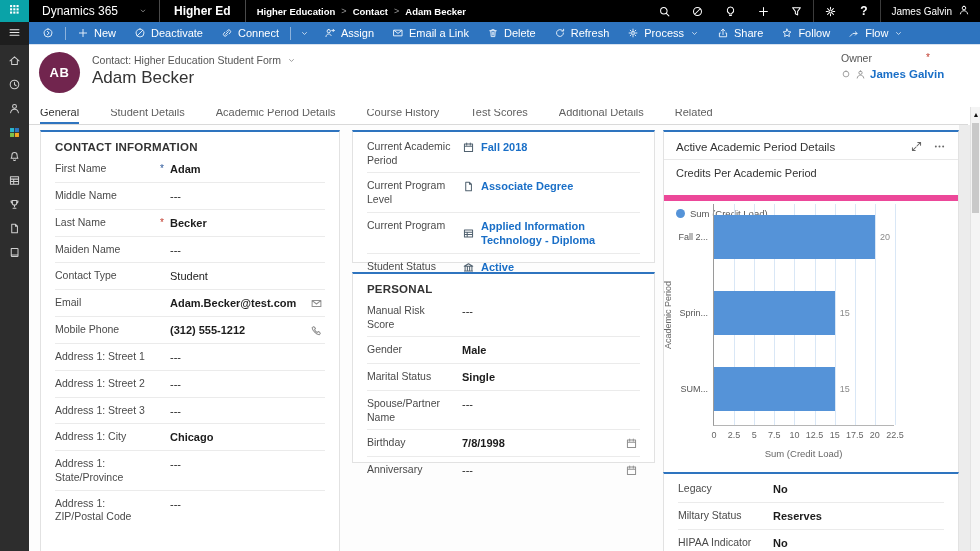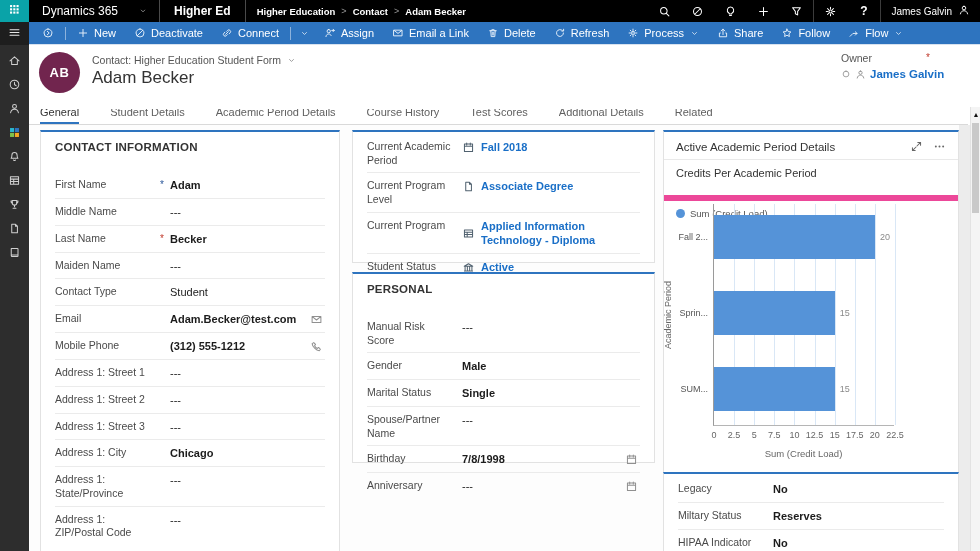--- a/index.html
+++ b/index.html
@@ -58,21 +58,21 @@
 
   
   .content{position:absolute;top:125px;left:29px;right:0;bottom:0;background:#fdfdfd}
   .gutter{position:absolute;top:125px;left:959px;width:11px;bottom:0;background:#ececec}
   .scrollbar{position:absolute;top:107px;right:0;width:10px;bottom:0;background:#f4f4f4;border-left:1px solid #e2e2e2}
   .sb-arrow{position:absolute;top:4px;left:1px;width:8px;height:8px;color:#111;font-size:7px;line-height:8px;text-align:center;cursor:pointer}
   .sb-thumb{position:absolute;top:16px;left:1px;width:7px;height:90px;background:#c9c9c9;cursor:grab}
 
   .card{position:absolute;background:#fff;border:1px solid #e2e2e2;border-top:2px solid var(--accent)}
   .card-title{font-size:11.5px;font-weight:700;color:#333;padding:9px 14px 3px;letter-spacing:.2px}
-  .fields{padding:16px 14px}
+  .fields{padding:0 14px}
   .frow{display:flex;align-items:flex-start;padding:6px 0 5px;border-top:1px solid #ebebeb;min-height:15px}
   .frow:first-child{border-top:none}
   .flabel{flex:0 0 115px;font-size:10.5px;color:#4a4a4a;line-height:1.3;padding-right:16px;position:relative}
   .narrow .flabel{flex:0 0 95px;padding-right:10px}
   .req{position:absolute;right:6px;top:0;font-size:10px;color:#c0392b}
   .req.blue{color:#2b579a}
   .fvalue{flex:1;font-size:11px;color:#1c1c1c;line-height:1.35;display:flex;align-items:center;gap:6px;cursor:text}
   .fvalue.bold{font-weight:700}
   .fvalue.link{color:var(--link);font-weight:600;cursor:pointer}
   .licon{display:flex;color:#50616f;flex:0 0 auto}

